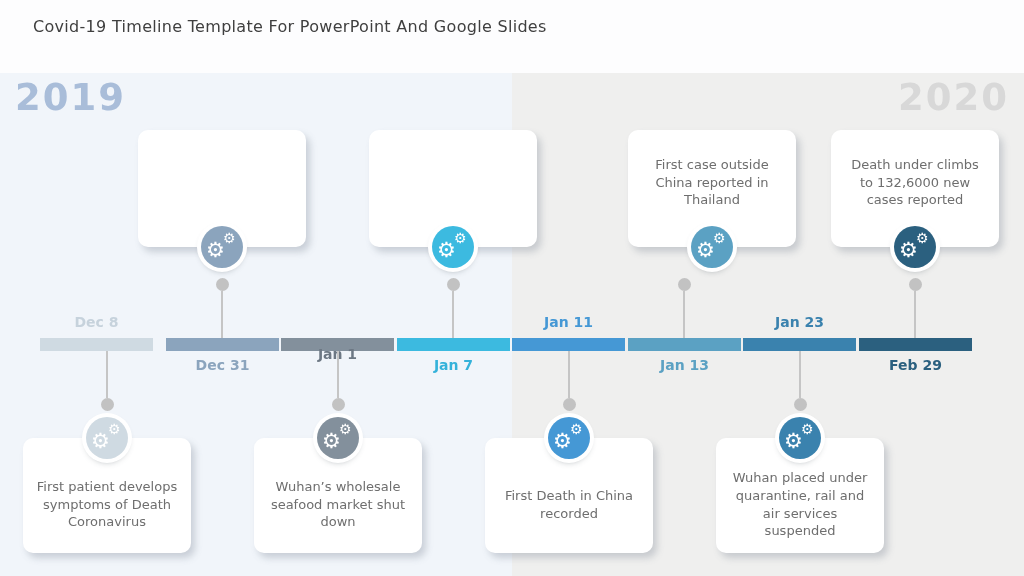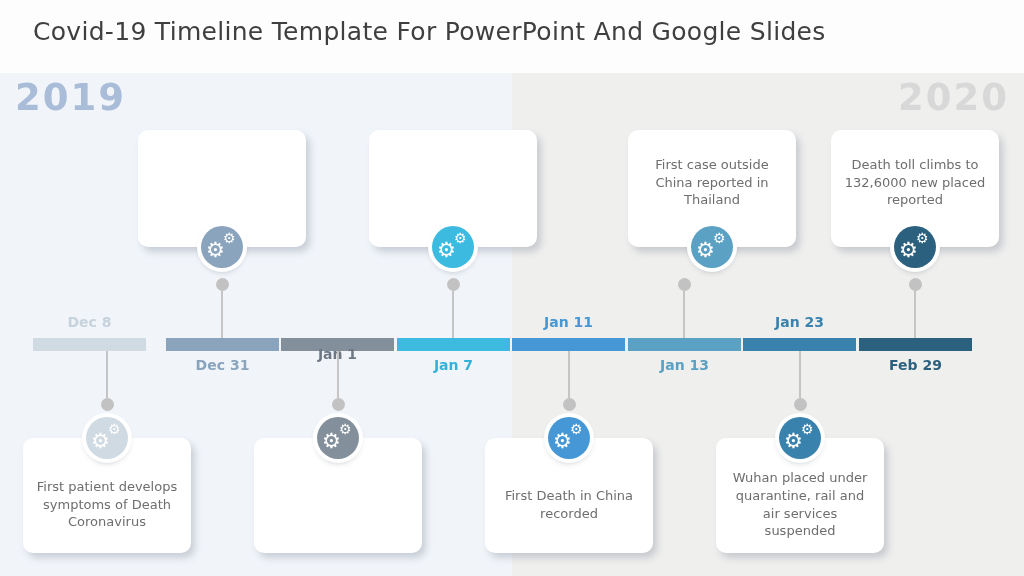--- a/index.html
+++ b/index.html
@@ -3,30 +3,30 @@
 <meta charset="utf-8">
 <style>
   html,body{margin:0;padding:0;background:#fdfdfe;}
   #slide{position:relative;width:1024px;height:576px;overflow:hidden;
          font-family:"DejaVu Sans","Liberation Sans",sans-serif;background:#fdfdfe;}
 
   .panel{position:absolute;top:73px;width:512px;height:503px;}
   .panel.left{left:0;}
   .panel.right{left:512px;}
 
-  .title{position:absolute;left:33px;top:17px;font-size:25px;color:#3f3f3f;
+  .title{position:absolute;left:33px;top:17px;font-size:16px;color:#3f3f3f;
          white-space:nowrap;letter-spacing:.3px;}
 
   .year{position:absolute;top:76px;font-size:37px;font-weight:bold;letter-spacing:2px;}
   .year.left{left:15px;}
   .year.right{right:15px;}
 
   
   .seg{position:absolute;top:338px;height:13px;width:113px;}
-  .s0{left:33px}.s1{left:166px}.s2{left:281px}.s3{left:397px}
+  .s0{left:40px}.s1{left:166px}.s2{left:281px}.s3{left:397px}
   .s4{left:512px}.s5{left:628px}.s6{left:743px}.s7{left:859px}
 
   
   .lab{position:absolute;width:113px;text-align:center;font-weight:bold;font-size:14px;}
   .lab.above{top:314px;}
   .lab.below{top:357px;}
 
   
   .cline{position:absolute;width:2px;background:#c5c5c5;height:47px;}
   .cdot{position:absolute;width:13px;height:13px;border-radius:50%;background:#c2c2c2;}
@@ -138,35 +138,36 @@
     </div>
   </div>
   <div class="card top ct2">
     <div class="card-text" style="color: rgb(110, 110, 110);">First case outside China reported in Thailand</div>
     <div class="icon" style="background-color: rgb(91, 161, 195);">
       <span class="gear big">⚙</span>
       <span class="gear small">⚙</span>
     </div>
   </div>
   <div class="card top ct3">
-    <div class="card-text" style="color: rgb(110, 110, 110);">Death toll climbs to 132,6000 new placed reported</div>
+    <div class="card-text" style="color: rgb(110, 110, 110);">Death under climbs to 132,6000 new cases reported</div>
     <div class="icon" style="background-color: rgb(43, 96, 127);">
       <span class="gear big">⚙</span>
       <span class="gear small">⚙</span>
     </div>
   </div>
 
   <div class="card bottom cb0">
     <div class="card-text" style="color: rgb(110, 110, 110);">First patient develops symptoms of Death Coronavirus</div>
     <div class="icon" style="background-color: rgb(207, 218, 226);">
       <span class="gear big">⚙</span>
       <span class="gear small">⚙</span>
     </div>
   </div>
   <div class="card bottom cb1">
+    <div class="card-text" style="color: rgb(110, 110, 110);">Wuhan’s wholesale seafood market shut down</div>
     <div class="icon" style="background-color: rgb(131, 144, 156);">
       <span class="gear big">⚙</span>
       <span class="gear small">⚙</span>
     </div>
   </div>
   <div class="card bottom cb2">
     <div class="card-text" style="color: rgb(110, 110, 110);">First Death in China recorded</div>
     <div class="icon" style="background-color: rgb(69, 152, 213);">
       <span class="gear big">⚙</span>
       <span class="gear small">⚙</span>

